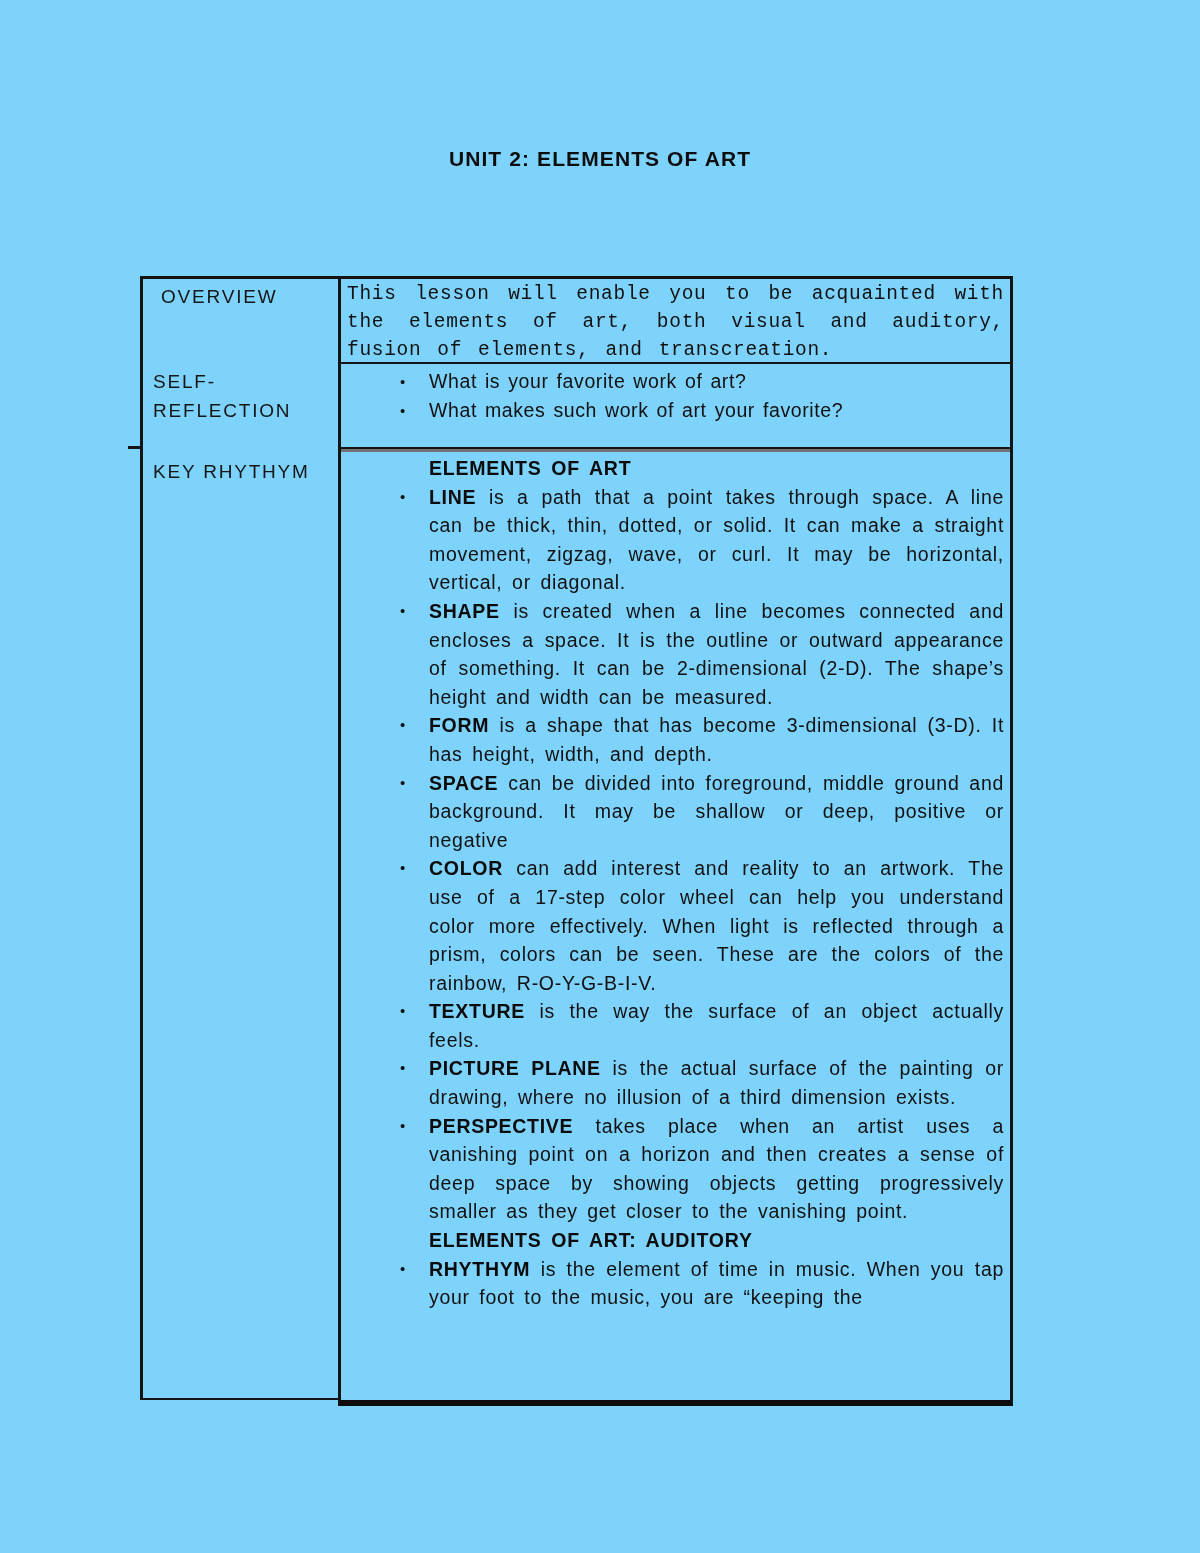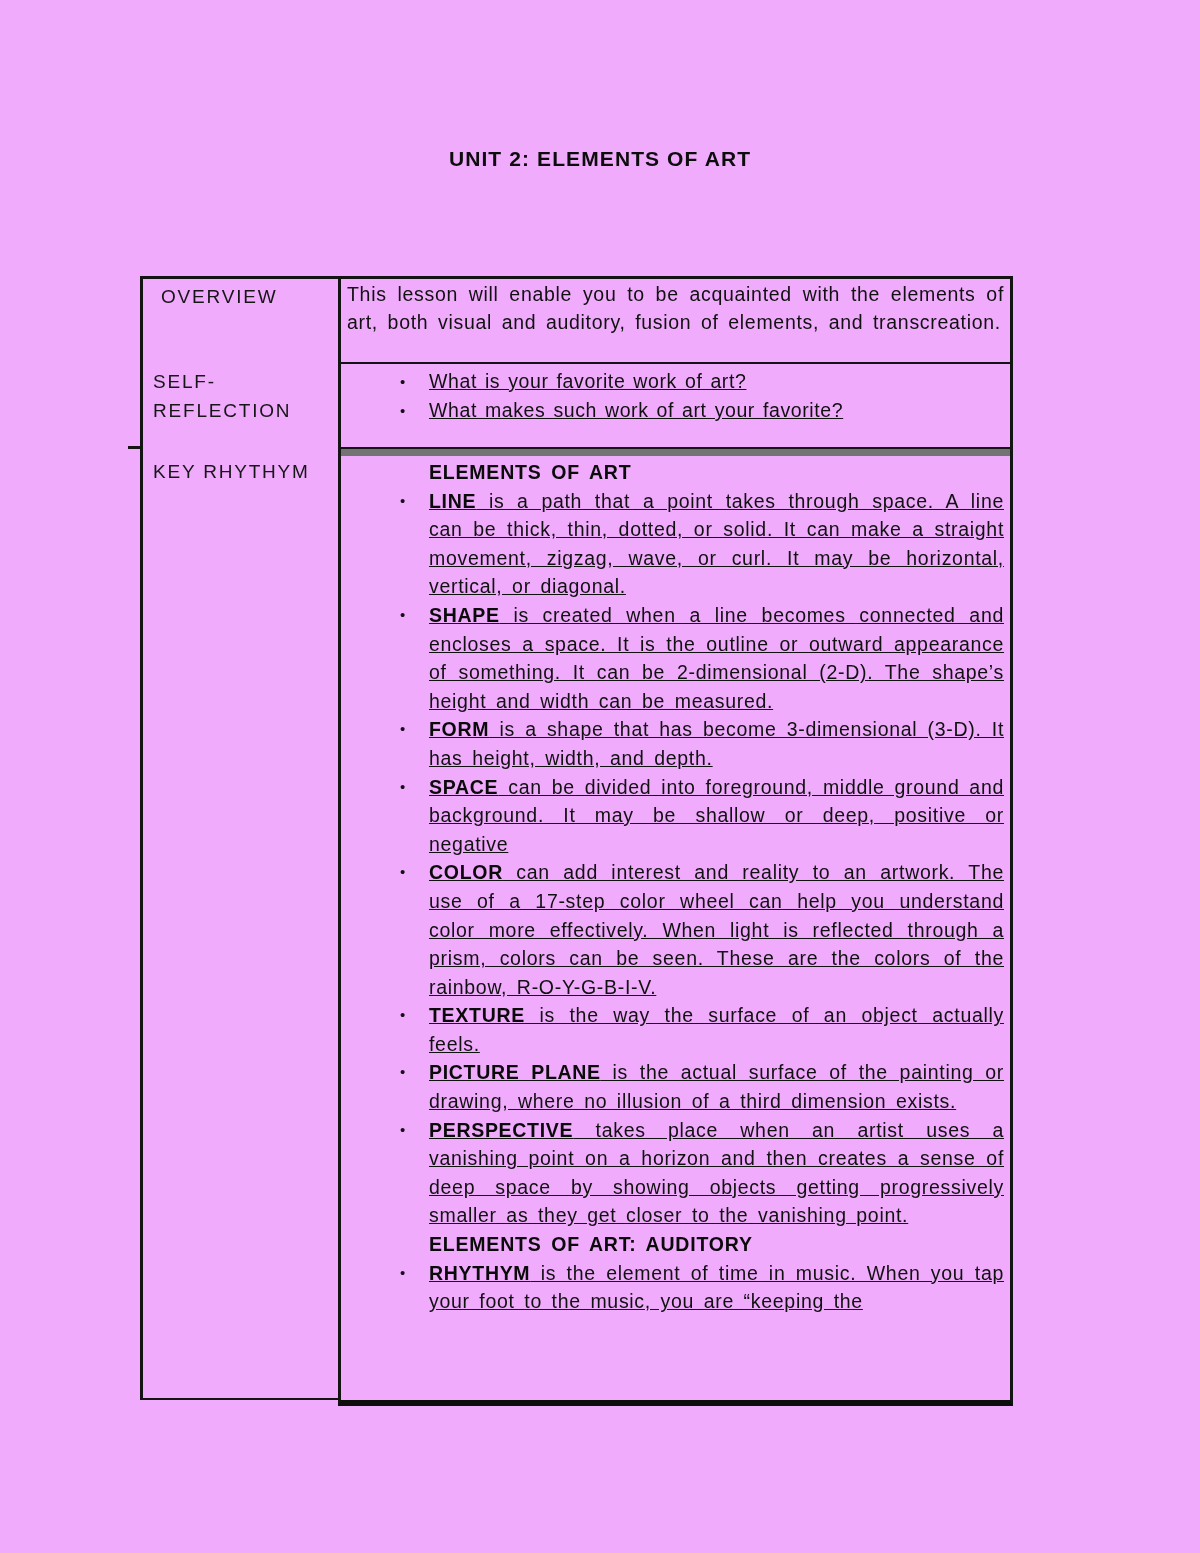--- a/index.html
+++ b/index.html
@@ -1,19 +1,19 @@
 <!DOCTYPE html>
 <html><head>
 <meta charset="utf-8">
 <style>
   html,body{margin:0;padding:0;background:#ffffff;}
   .page{
     position:relative;
     width:1200px;height:1553px;
-    background:#f0abfc;
+    background:#7dd3fc;
     font-family:"Liberation Sans", sans-serif;
     color:#111111;
     overflow:hidden;
   }
   
   .doc-title{
     position:absolute;top:142px;left:0;width:1200px;
     text-align:center;font-weight:bold;font-size:21px;line-height:33px;
     letter-spacing:1.1px;color:#0d0d0d;
   }
@@ -46,43 +46,44 @@
     box-sizing:border-box;
     display:flex;flex-direction:column;
   }
   .cell{box-sizing:border-box;}
   .cell-overview{
     height:85px;border-bottom:2px solid #141414;
     padding:2px 6px 0 6px;
     font-size:19.5px;line-height:27.8px;
     letter-spacing:0.7px;word-spacing:3.5px;
     text-align:justify;
+    font-family:Liberation Mono, monospace;
   }
   .cell-reflection{
     height:85px;border-bottom:2px solid #141414;
     padding:3px 6px 0 6px;
     font-size:19.5px;line-height:29px;
     letter-spacing:0.6px;word-spacing:2px;
   }
   .cell-concepts{
-    flex:1;border-top:7px solid #737373;
+    flex:1;border-top:3px solid #737373;
     padding:2px 6px 0 6px;
     font-size:19.5px;line-height:28.6px;
     letter-spacing:0.7px;word-spacing:3.5px;
     overflow:hidden;
     text-align:justify;
   }
   
   .bullet-item{display:flex;margin-left:47px;}
   .bullet-marker{
     flex:0 0 35px;width:35px;text-align:left;
     font-size:15px;line-height:inherit;color:#111;
     padding-left:6px;box-sizing:border-box;
   }
-  .bullet-body{flex:1;text-align:justify;text-decoration:underline;}
+  .bullet-body{flex:1;text-align:justify;}
   .cell-reflection .bullet-body{text-align:left;}
   .kc-heading{
     margin-left:82px;font-weight:bold;letter-spacing:0.8px;
     color:#0b0b0b;text-align:left;
   }
   .term{font-weight:bold;color:#0b0b0b;}
 </style>
 </head>
 <body>
 

